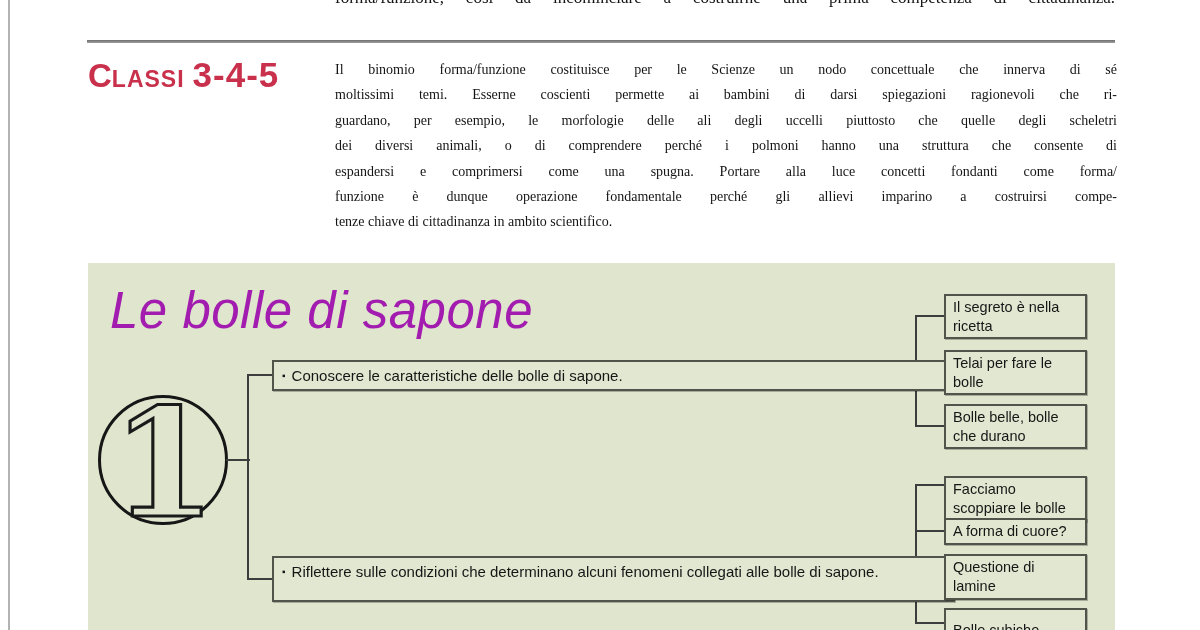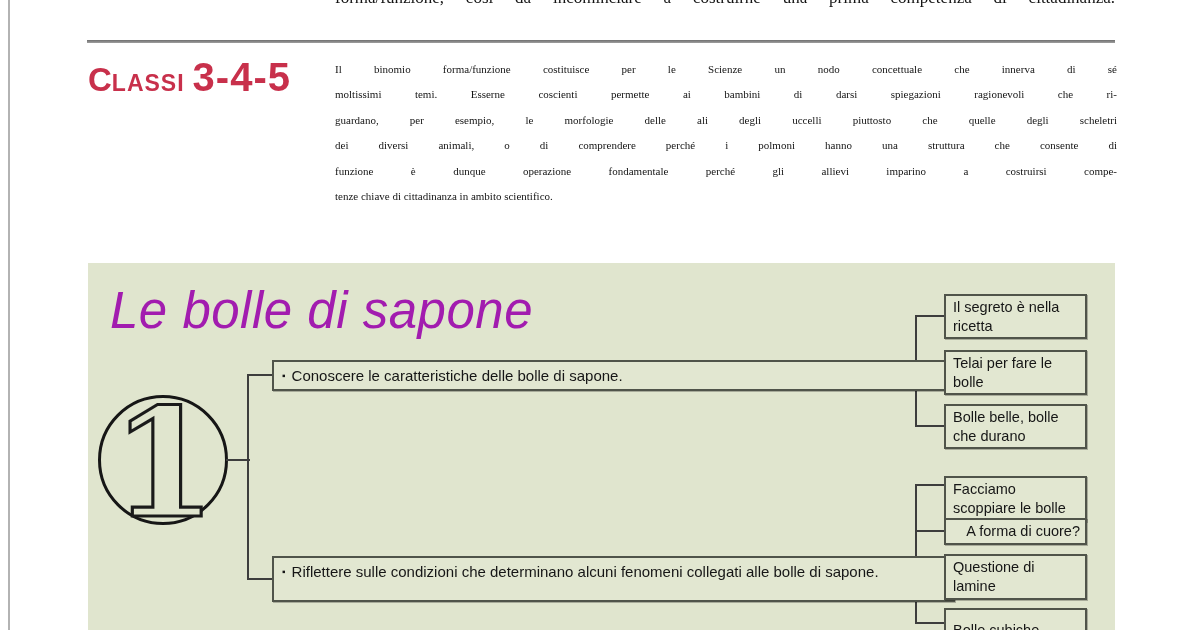--- a/index.html
+++ b/index.html
@@ -29,26 +29,26 @@
     position:absolute; left:87px; top:40px; width:1028px; height:3px;
     background:linear-gradient(#6e6e6e,#9f9f9f);
   }
   
   .classi {
     position:absolute; left:88px; top:55px; width:240px;
     color:#c8304b; font-weight:bold; white-space:nowrap;
   }
   .classi .big { font-size:33px; }
   .classi .small { font-size:23px; letter-spacing:1px; }
-  .classi .nums { font-size:40px; letter-spacing:1px; margin-left:8px; }
+  .classi .nums { font-size:35px; letter-spacing:1px; margin-left:8px; }
   
   .paragraph {
     position:absolute; left:335px; top:57px; width:782px;
     font-family:"Liberation Serif", serif;
-    font-size:11px; color:#141414;
+    font-size:14px; color:#141414;
   }
   .paragraph .pline {
     height:25.4px; line-height:25.4px; overflow:hidden;
     text-align:justify; text-align-last:justify;
   }
   .paragraph .pline.last { text-align-last:left; }
   
   .panel {
     position:absolute; left:88px; top:263px; width:1027px; height:367px;
     background:#e0e5ce;
@@ -98,20 +98,21 @@
 
   <div class="classi">
     <span class="big">C</span><span class="small">LASSI</span><span class="nums">3-4-5</span>
   </div>
 
   <div class="paragraph">
     <div class="pline">Il binomio forma/funzione costituisce per le Scienze un nodo concettuale che innerva di sé</div>
     <div class="pline">moltissimi temi. Esserne coscienti permette ai bambini di darsi spiegazioni ragionevoli che ri-</div>
     <div class="pline">guardano, per esempio, le morfologie delle ali degli uccelli piuttosto che quelle degli scheletri</div>
     <div class="pline">dei diversi animali, o di comprendere perché i polmoni hanno una struttura che consente di</div>
+    <div class="pline">espandersi e comprimersi come una spugna. Portare alla luce concetti fondanti come forma/</div>
     <div class="pline">funzione è dunque operazione fondamentale perché gli allievi imparino a costruirsi compe-</div>
     <div class="pline last">tenze chiave di cittadinanza in ambito scientifico.</div>
   </div>
 
   <div class="panel"></div>
 
   <div class="scheme-title">Le bolle di sapone</div>
 
   <div class="class-circle">
     <svg width="130" height="130" viewBox="0 0 130 130">
@@ -149,21 +150,21 @@
   <div class="dbox act-box" style="top:350px; height:45px;">
       <span>Telai per fare le bolle</span>
     </div>
   <div class="dbox act-box" style="top:404px; height:45px;">
       <span>Bolle belle, bolle che durano</span>
     </div>
 
   <div class="dbox act-box" style="top:462px; height:46px;margin-top:14px;">
       <span>Facciamo scoppiare le bolle</span>
     </div>
-  <div class="dbox act-box" style="top:518px; height:27px;justify-content:flex-end;">
+  <div class="dbox act-box" style="top:518px; height:27px;">
       <span>A forma di cuore?</span>
     </div>
   <div class="dbox act-box" style="top:554px; height:46px;">
       <span>Questione di lamine</span>
     </div>
   <div class="dbox act-box" style="top:608px; height:45px;">
       <span>Bolle cubiche</span>
     </div>
 
 </div>

